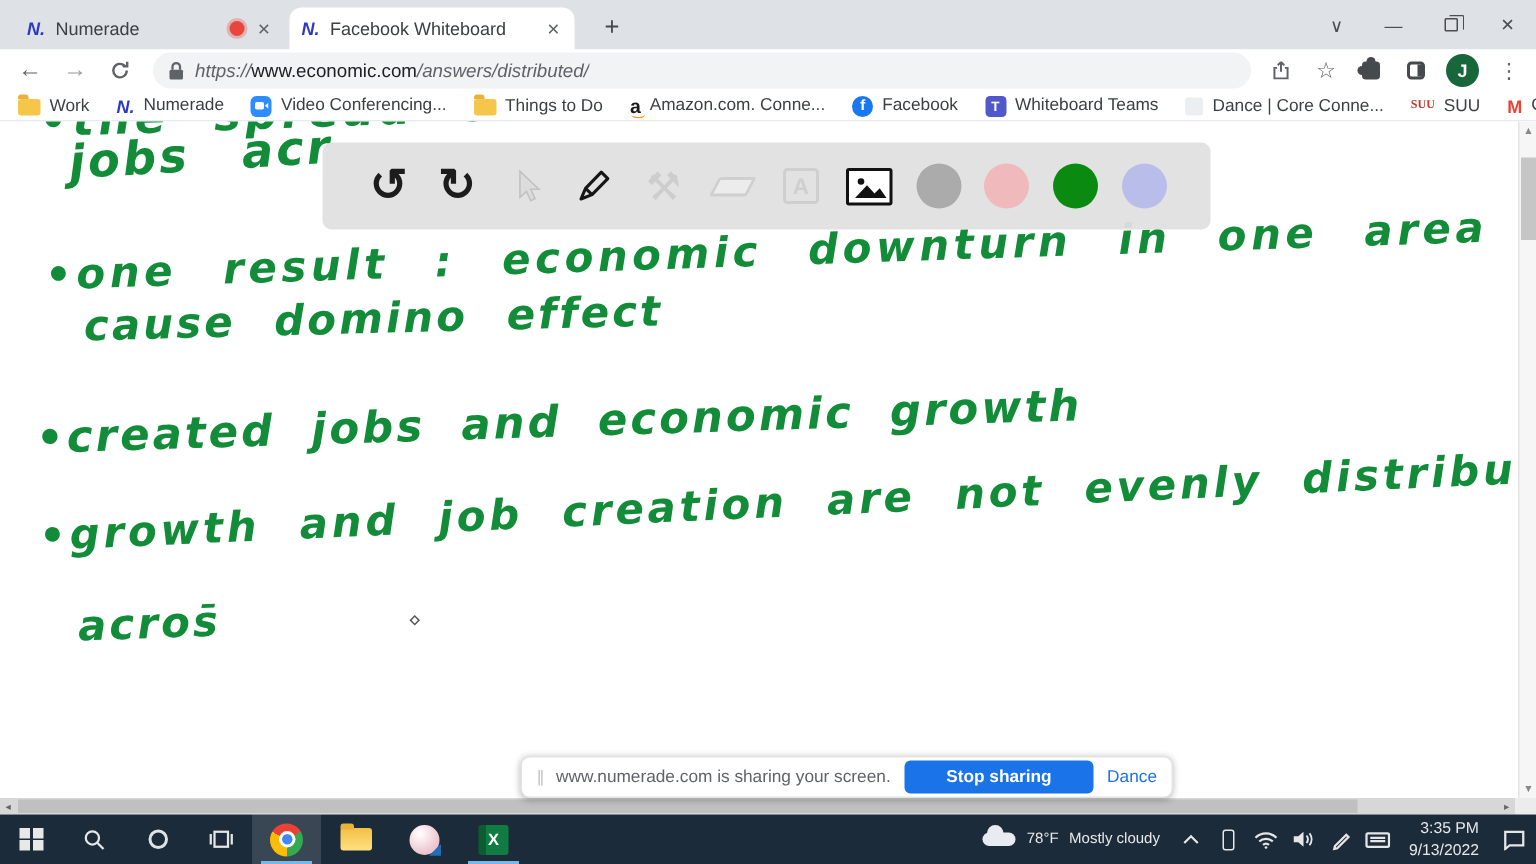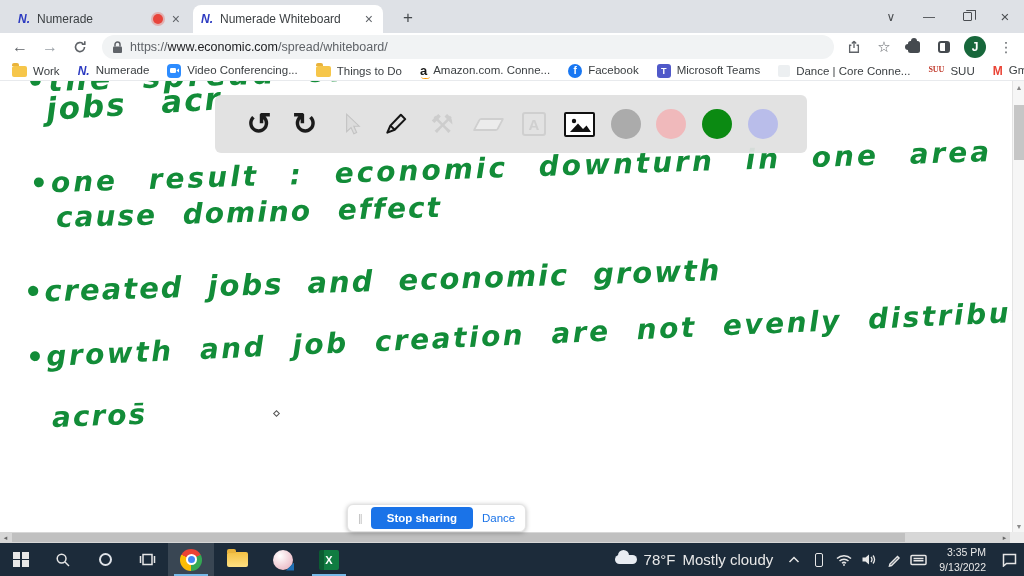--- a/index.html
+++ b/index.html
@@ -21,21 +21,21 @@
   .winbtn { width:38px; height:33px; display:grid; place-items:center; color:#4a4d51; font-size:12px; }
   .restore-box { width:9px; height:9px; border:1.3px solid #4a4d51; border-radius:1px; position:relative; }
   .restore-box::before { content:''; position:absolute; top:-3px; left:2px; width:9px; height:9px; border:1.3px solid #4a4d51; border-left:none; border-bottom:none; border-radius:1px; }
 
   
   .navbar { position:absolute; top:33px; left:0; width:1024px; height:28px; background:#fff; display:flex; align-items:center; padding:0 8px; gap:6px; }
   .navbtn { width:24px; height:24px; display:grid; place-items:center; color:#5f6368; font-size:16px; }
   .navbtn.dim { color:#9aa0a6; }
   .omnibox { flex:1; height:24px; background:#f1f3f4; border-radius:13px; display:flex; align-items:center; padding:0 10px; gap:7px; margin:0 4px; }
   .url { font-size:12.5px; white-space:nowrap; overflow:hidden; }
-  .url .dim { color:#5f6368; } .url .host { color:#202124; }
+  .url .dim { color:#5f6368;font-style:italic; } .url .host { color:#202124; }
   .obx-right { display:flex; align-items:center; gap:10px; margin-left:auto; }
   .ib { display:grid; place-items:center; width:20px; height:20px; color:#5f6368; }
   .puzzle { width:12px; height:12px; background:#454a4f; border-radius:2.5px; position:relative; }
   .puzzle::before { content:''; position:absolute; width:6px; height:6px; border-radius:50%; background:#454a4f; top:-3px; left:3px; }
   .puzzle::after { content:''; position:absolute; width:6px; height:6px; border-radius:50%; background:#454a4f; left:-3px; top:3px; }
   .sidebox { width:12px; height:12px; border:2px solid #454a4f; border-radius:3px; position:relative; }
   .sidebox::after { content:''; position:absolute; right:0; top:0; width:3px; height:100%; background:#454a4f; }
   .avatar { width:22px; height:22px; border-radius:50%; background:#17673b; color:#fff; font-size:12px; font-weight:bold; display:grid; place-items:center; }
 
   
@@ -78,21 +78,21 @@
   
   .vscroll { position:absolute; right:0; top:0; width:12px; height:451px; background:#f6f6f6; border-left:1px solid #e4e4e4; }
   .vscroll .arr { width:12px; height:12px; display:grid; place-items:center; font-size:7px; color:#8a8a8a; }
   .vscroll .arr.down { position:absolute; bottom:0; }
   .vthumb { position:absolute; top:24px; left:1px; width:10px; height:55px; background:#c6c6c6; }
 
   
   .sharebar { position:absolute; left:347px; top:504px; height:28px; background:#fff; border:1px solid #e3e3e3; border-radius:6px; box-shadow:0 1px 5px rgba(0,0,0,.28); display:flex; align-items:center; padding:0 10px; gap:9px; z-index:40; }
   .drag-dots { color:#c0c0c0; font-size:11px; letter-spacing:-1px; }
   .share-msg { font-size:11.5px; color:#5f6368; white-space:nowrap; }
-  .stopbtn { background:#1a73e8; color:#fff; font-size:11.5px; font-weight:bold; border:none; border-radius:4px; padding:5px 16px; white-space:nowrap; }
+  .stopbtn { background:#1a73e8; color:#fff; font-size:11.5px; font-weight:bold; border:none; border-radius:4px; padding:5px 28px; white-space:nowrap; }
   .hidelink { color:#1a73e8; font-size:11.5px; }
 
   
   .hscroll { position:absolute; top:532px; left:0; width:1010px; height:11px; background:#d7d7d7; }
   .hthumb { position:absolute; left:12px; top:1px; width:893px; height:9px; background:#c0c0c0; }
   .hscroll .arr { position:absolute; top:0; width:11px; height:11px; display:grid; place-items:center; font-size:7px; color:#666; }
   .hscroll .arr.right { right:0; }
   .scroll-corner { position:absolute; top:532px; right:0; width:14px; height:11px; background:#ececec; }
 
   
@@ -110,41 +110,41 @@
   .tfolder { width:21px; height:15px; background:linear-gradient(#f3c043, #ffe082); border-radius:2px; position:relative; }
   .tfolder::before { content:''; position:absolute; top:-3px; left:0; width:9px; height:4px; background:#e9b33b; border-radius:2px 2px 0 0; }
   .pinkapp { width:20px; height:20px; border-radius:50%; background:radial-gradient(circle at 35% 30%, #ffffff, #eec2cc 70%); position:relative; }
   .pinkapp::after { content:''; position:absolute; right:-1px; bottom:-1px; width:8px; height:8px; background:#1f6fb4; clip-path:polygon(0 100%, 100% 0, 100% 100%); }
   .excel { width:20px; height:20px; border-radius:2px; background:linear-gradient(90deg, #0b5c32 0 26%, #107c41 26%); color:#fff; font-size:11px; font-weight:bold; display:grid; place-items:center; }
   .tray { margin-left:auto; display:flex; align-items:center; }
   .weather { display:flex; align-items:center; gap:7px; padding:0 8px; }
   .cloud { width:22px; height:9px; background:#e8ecf2; border-radius:8px; position:relative; }
   .cloud::before { content:''; position:absolute; width:11px; height:11px; border-radius:50%; background:#e8ecf2; top:-5px; left:3px; }
   .cloud::after { content:''; position:absolute; width:7px; height:7px; border-radius:50%; background:#ff7043; top:-5px; right:0; z-index:-1; }
-  .wtxt { font-size:15px; white-space:nowrap; }
+  .wtxt { font-size:10px; white-space:nowrap; }
   .trayicon { width:25px; display:grid; place-items:center; }
   .clock { text-align:right; font-size:10.5px; line-height:1.35; padding:0 8px; white-space:nowrap; }
   .phoneicon { width:8px; height:14px; border:1.4px solid #e6e6e6; border-radius:2px; }
   svg.t { stroke:#e6e6e6; fill:none; stroke-width:1.5; }
 </style>
 </head>
 <body>
 
 <div class="screen">
 
   <div class="tabstrip">
     <div class="tab inactive">
       <span class="fav">N.</span>
       <span class="tab-title">Numerade</span>
       <span class="rec-dot"></span>
       <span class="tab-close">×</span>
     </div>
     <div class="tab active">
       <span class="fav">N.</span>
-      <span class="tab-title">Numerade Whiteboard</span>
+      <span class="tab-title">Facebook Whiteboard</span>
       <span class="tab-close">×</span>
     </div>
     <div class="newtab">+</div>
     <div class="wincontrols">
       <div class="winbtn">∨</div>
       <div class="winbtn">—</div>
       <div class="winbtn">
           <span class="restore-box"></span>
         </div>
       <div class="winbtn" style="font-size:15px;">×</div>
@@ -158,21 +158,21 @@
       <svg width="14" height="14" viewBox="0 0 14 14">
           <path d="M11.5 7 a4.5 4.5 0 1 1 -1.4 -3.2" stroke="#5f6368" stroke-width="1.6" fill="none"></path>
           <path d="M11.8 1.2 v3 h-3" stroke="#5f6368" stroke-width="1.6" fill="none"></path>
         </svg>
     </div>
     <div class="omnibox">
       <svg width="11" height="13" viewBox="0 0 11 13">
           <rect x="1" y="5.5" width="9" height="6.5" rx="1" fill="#5f6368"></rect>
           <path d="M3 5.5 V3.5 a2.5 2.5 0 0 1 5 0 V5.5" stroke="#5f6368" stroke-width="1.5" fill="none"></path>
         </svg>
-      <span class="url"><span class="dim">https://</span><span class="host">www.economic.com</span><span class="dim">/spread/whiteboard/</span></span>
+      <span class="url"><span class="dim">https://</span><span class="host">www.economic.com</span><span class="dim">/answers/distributed/</span></span>
     </div>
     <div class="obx-right">
       <span class="ib">
         <svg width="14" height="14" viewBox="0 0 16 16">
             <path d="M5 6 H3 v8 h10 V6 h-2" stroke="#5f6368" stroke-width="1.5" fill="none"></path>
             <path d="M8 9 V1.5 M8 1.5 L5.5 4 M8 1.5 L10.5 4" stroke="#5f6368" stroke-width="1.5" fill="none"></path>
           </svg>
       </span>
       <span class="ib" style="font-size:15px;">☆</span>
       <span class="ib">
@@ -211,21 +211,21 @@
     <span class="bm">
         <span class="bm-amz">a</span>
         <span>Amazon.com. Conne...</span>
       </span>
     <span class="bm">
         <span class="bm-fb">f</span>
         <span>Facebook</span>
       </span>
     <span class="bm">
         <span class="bm-teams">T</span>
-        <span>Microsoft Teams</span>
+        <span>Whiteboard Teams</span>
       </span>
     <span class="bm">
         <span class="bm-blank"></span>
         <span>Dance | Core Conne...</span>
       </span>
     <span class="bm">
         <span class="bm-suu">SUU</span>
         <span>SUU</span>
       </span>
     <span class="bm">
@@ -290,20 +290,21 @@
 
     <div class="vscroll">
       <div class="arr">▲</div>
       <div class="vthumb"></div>
       <div class="arr down">▼</div>
     </div>
   </div>
 
   <div class="sharebar">
     <span class="drag-dots">||</span>
+    <span class="share-msg">www.numerade.com is sharing your screen.</span>
     <button class="stopbtn">Stop sharing</button>
     <span class="hidelink">Dance</span>
   </div>
 
   <div class="hscroll">
     <div class="arr">◂</div>
     <div class="hthumb"></div>
     <div class="arr right">▸</div>
   </div>
   <div class="scroll-corner"></div>

